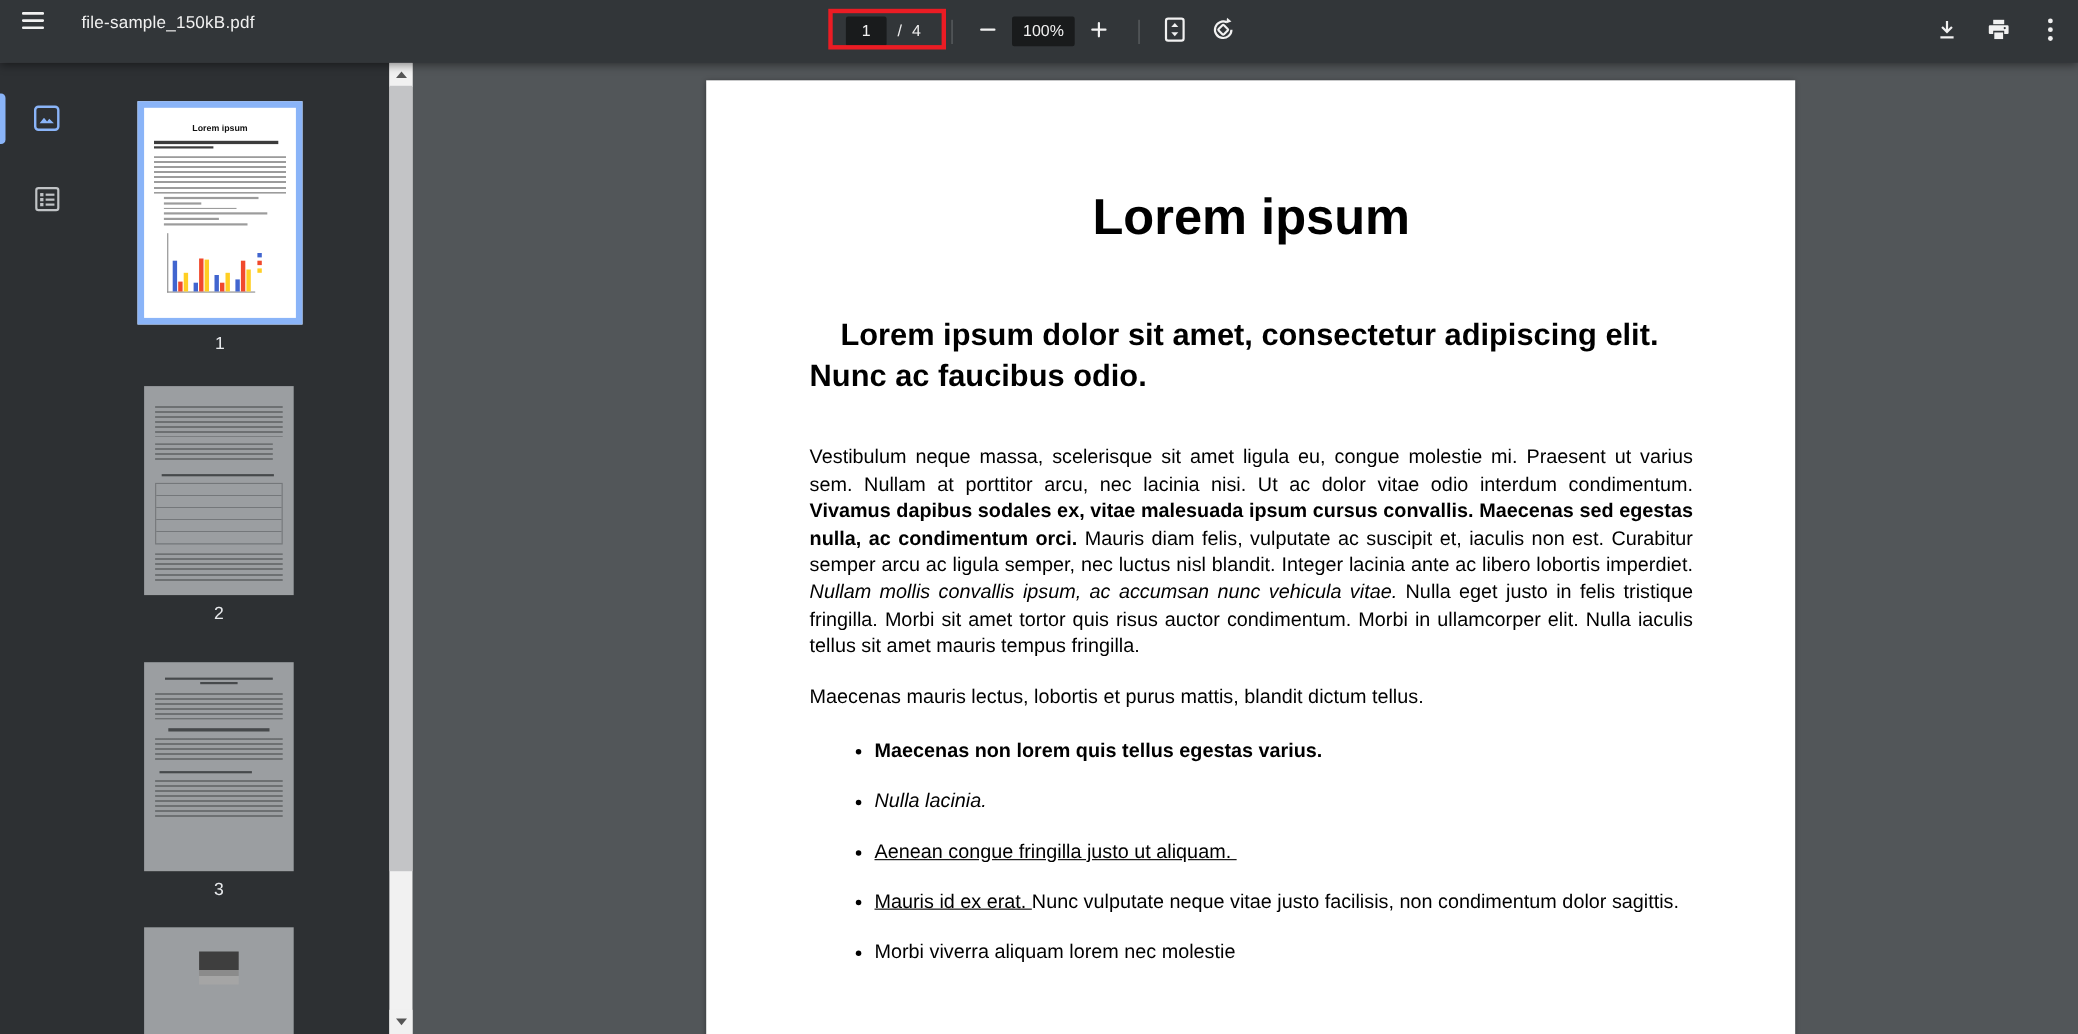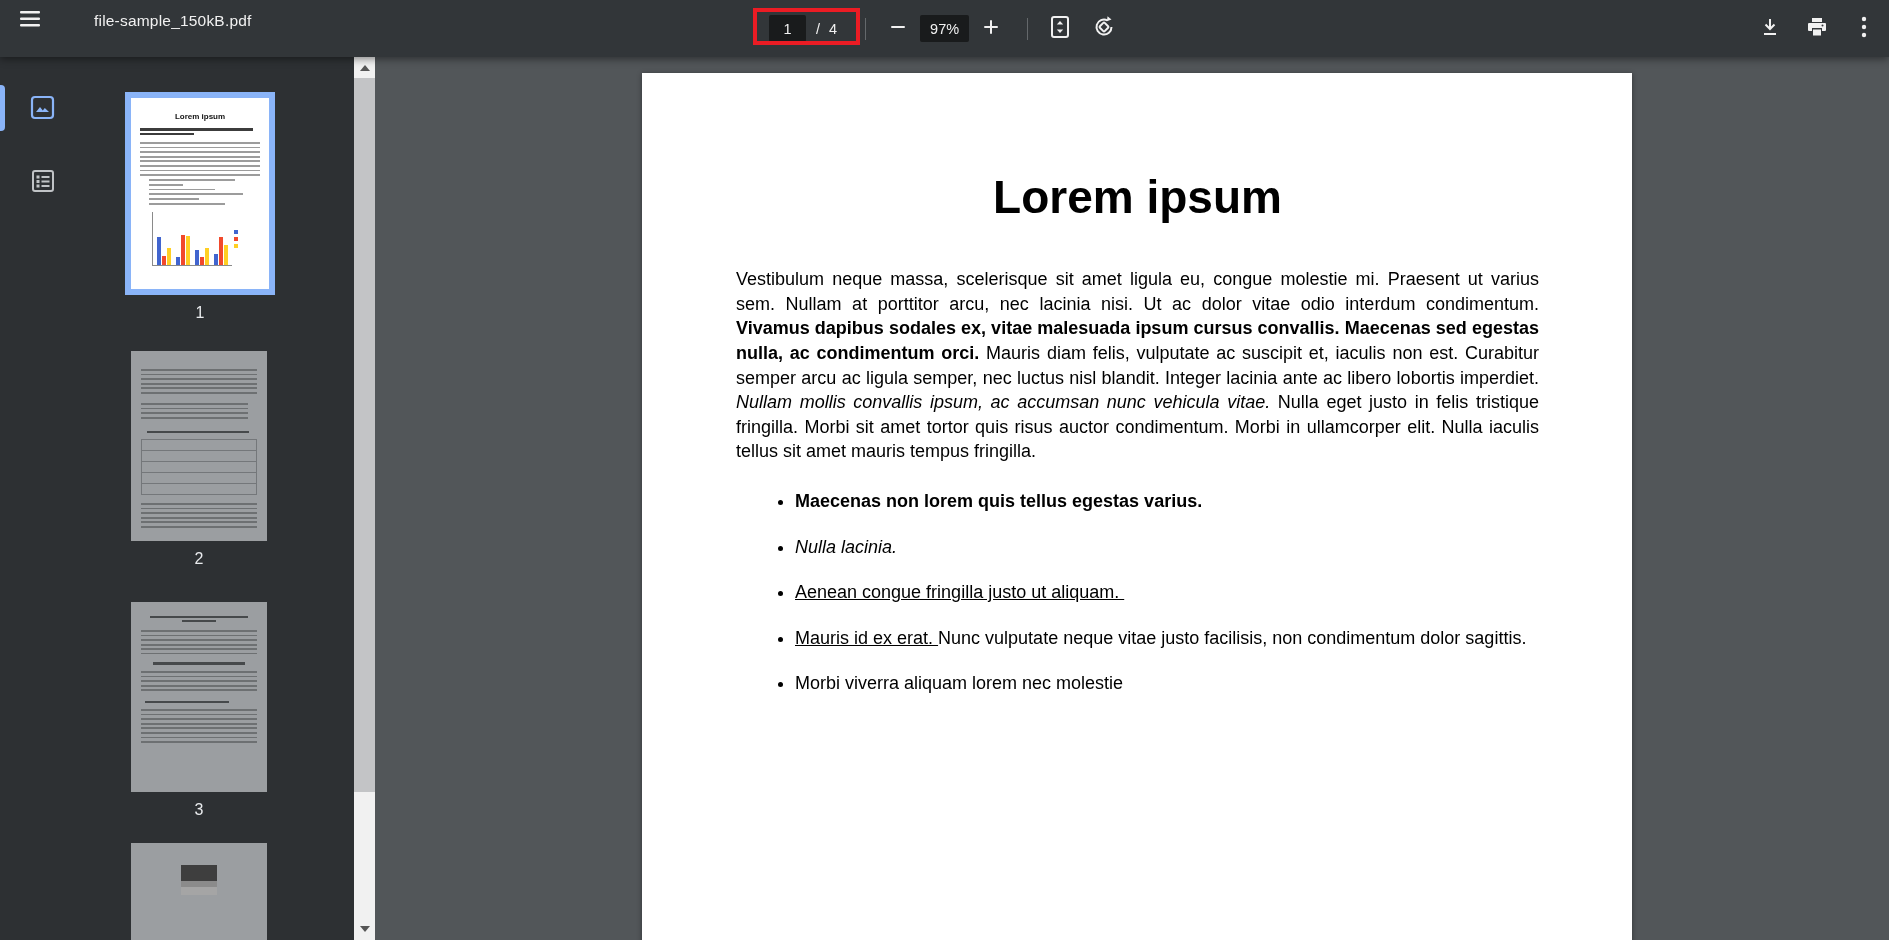--- a/index.html
+++ b/index.html
@@ -1,20 +1,20 @@
 <!DOCTYPE html>
 <html><head>
 <meta charset="utf-8">
 <style>
   * { box-sizing: border-box; margin: 0; padding: 0; }
   html,body { width:1889px; height:940px; overflow:hidden; font-family:"Liberation Sans",sans-serif; background:#525659; }
 
   
   .toolbar{ position:absolute; top:0; left:0; width:1889px; height:57px; background:#323639; color:#f1f1f1; z-index:10; box-shadow:0 2px 8px rgba(0,0,0,.45); }
-  .tb-left{ position:absolute; left:0; top:0; height:41px; display:flex; align-items:center;gap:20px; }
+  .tb-left{ position:absolute; left:0; top:0; height:41px; display:flex; align-items:center; }
   .menu-btn{ width:60px; height:57px; display:grid; place-items:center; background:none; border:none; cursor:pointer; }
   .fname{ font-size:15.5px; color:#f1f1f1; letter-spacing:.2px; margin-left:14px; }
 
   .tb-center{ position:absolute; left:769px; top:0; height:57px; display:flex; align-items:center; }
   .page-input{ width:37px; height:27px; background:#191b1c; border:none; border-radius:2px; color:#f1f1f1; text-align:center; font-size:14.5px; font-family:"Liberation Sans",sans-serif; }
   .page-sep{ font-size:14.5px; margin-left:10px; color:#f1f1f1; }
   .page-total{ font-size:14.5px; margin-left:9px; color:#f1f1f1; }
   .tb-divider{ width:1px; height:22px; background:#64686b; margin-left:28px; }
   .tb-divider2{ width:1px; height:22px; background:#64686b; margin-left:22px; }
   .icon-btn{ background:none; border:none; cursor:pointer; display:grid; place-items:center; width:28px; height:40px; padding:0; }
@@ -105,21 +105,21 @@
   <div class="tb-center">
     <input class="page-input" value="1" style="">
     <span class="page-sep">/</span>
     <span class="page-total">4</span>
     <span class="tb-divider"></span>
     <button class="icon-btn zoom-out">
       <span><svg width="16" height="16" viewBox="0 0 16 16">
             <rect x="1" y="7" width="14" height="2" rx="1" fill="#f1f1f1"></rect>
           </svg></span>
     </button>
-    <span class="zoom-box">97%</span>
+    <span class="zoom-box">100%</span>
     <button class="icon-btn zoom-in">
       <span><svg width="16" height="16" viewBox="0 0 16 16">
             <g fill="#f1f1f1">
               <rect x="1" y="7" width="14" height="2" rx="1"></rect>
               <rect x="7" y="1" width="2" height="14" rx="1"></rect>
             </g>
           </svg></span>
     </button>
     <span class="tb-divider2"></span>
     <button class="icon-btn fit-btn">
@@ -288,21 +288,23 @@
     </button>
   <div class="vs-thumb"></div>
   <button class="vs-btn vs-down">
       <span class="tri-down"></span>
     </button>
 </div>
 
 <main class="viewer">
   <div class="page">
     <h1 class="doc-title">Lorem ipsum</h1>
+    <h2 class="doc-h2">Lorem ipsum dolor sit amet, consectetur adipiscing elit. Nunc ac faucibus odio.</h2>
     <p class="doc-p1"><span>Vestibulum neque massa, scelerisque sit amet ligula eu, congue molestie mi. Praesent ut varius sem. Nullam at porttitor arcu, nec lacinia nisi. Ut ac dolor vitae odio interdum condimentum. </span><span class="bold">Vivamus dapibus sodales ex, vitae malesuada ipsum cursus convallis. Maecenas sed egestas nulla, ac condimentum orci.</span><span> Mauris diam felis, vulputate ac suscipit et, iaculis non est. Curabitur semper arcu ac ligula semper, nec luctus nisl blandit. Integer lacinia ante ac libero lobortis imperdiet. </span><span class="ital">Nullam mollis convallis ipsum, ac accumsan nunc vehicula vitae.</span><span> Nulla eget justo in felis tristique fringilla. Morbi sit amet tortor quis risus auctor condimentum. Morbi in ullamcorper elit. Nulla iaculis tellus sit amet mauris tempus fringilla.</span></p>
+    <p class="doc-p2">Maecenas mauris lectus, lobortis et purus mattis, blandit dictum tellus.</p>
     <ul class="doc-ul">
       <li><span class="bold">Maecenas non lorem quis tellus egestas varius.</span></li>
       <li><span class="ital">Nulla lacinia.</span></li>
       <li><span class="und">Aenean congue fringilla justo ut aliquam.&nbsp;</span></li>
       <li><span class="und">Mauris id ex erat.&nbsp;</span><span>Nunc vulputate neque vitae justo facilisis, non condimentum dolor sagittis.</span></li>
       <li><span>Morbi viverra aliquam lorem nec molestie</span></li>
     </ul>
   </div>
 </main>
 

